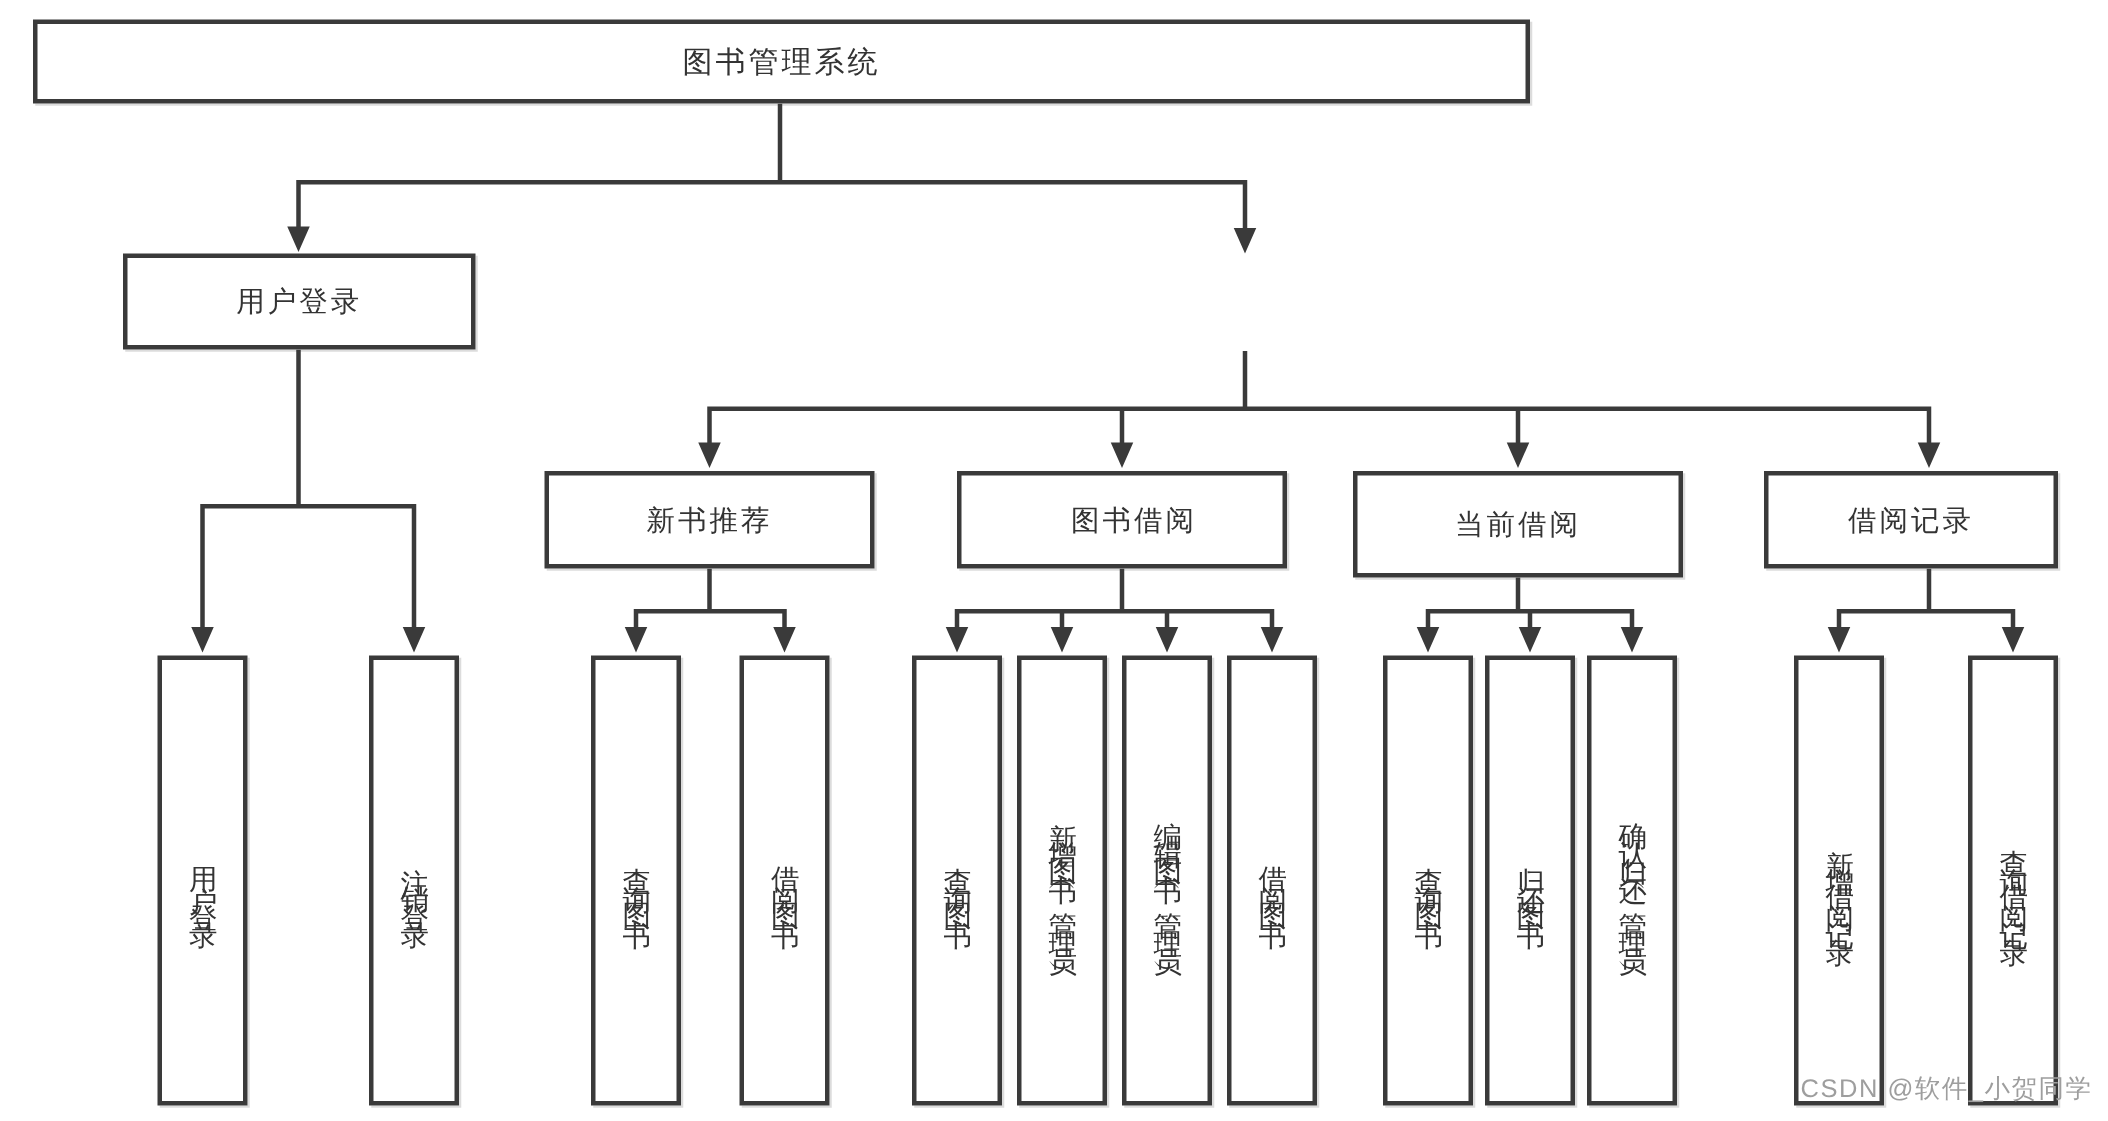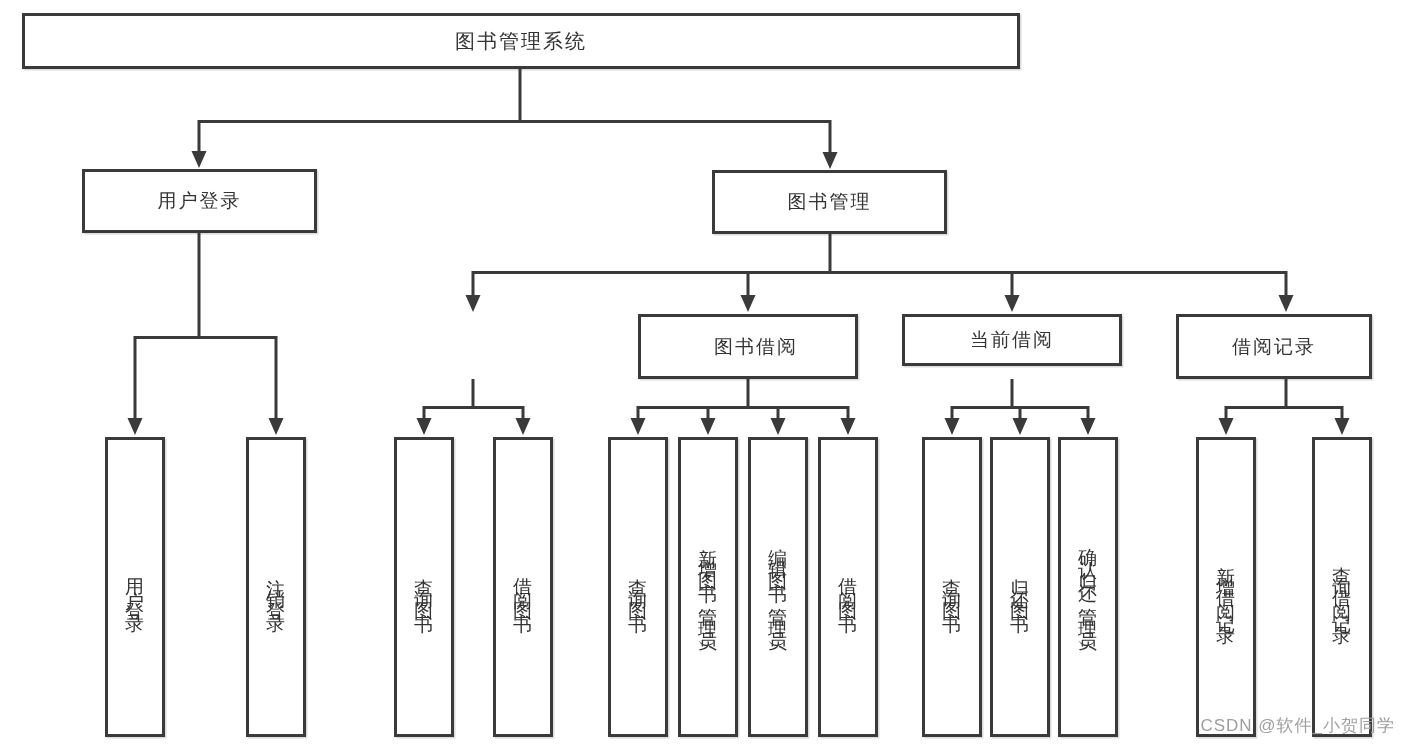--- a/index.html
+++ b/index.html
@@ -99,28 +99,28 @@
       M1334.5 418 L1349.5 418 L1342 435 Z"></path>
   </svg>
 
   <div class="node root" style="left:22px; top:13px; width:998px; height:56px;">
     <span>图书管理系统</span>
   </div>
 
   <div class="node" style="left:82px; top:169px; width:235px; height:64px;">
     <span>用户登录</span>
   </div>
-  <div class="node" style="left:712px; top:170px; width:235px; height:64px;">
-    <span>图书管理</span>
+
+  <div class="node" style="left:363px; top:314px; width:220px; height:65px;">
+    <span>新书推荐</span>
   </div>
-
   <div class="node" style="left:638px; top:314px; width:220px; height:65px;padding-left:16px;">
     <span>图书借阅</span>
   </div>
-  <div class="node" style="left:902px; top:314px; width:220px; height:52px;">
+  <div class="node" style="left:902px; top:314px; width:220px; height:71px;">
     <span>当前借阅</span>
   </div>
   <div class="node" style="left:1176px; top:314px; width:196px; height:65px;">
     <span>借阅记录</span>
   </div>
 
   <div class="node leaf" style="left:105px; top:437px; width:60px; height:300px;">
     <span>用户登录</span>
   </div>
   <div class="node leaf" style="left:246px; top:437px; width:60px; height:300px;">

